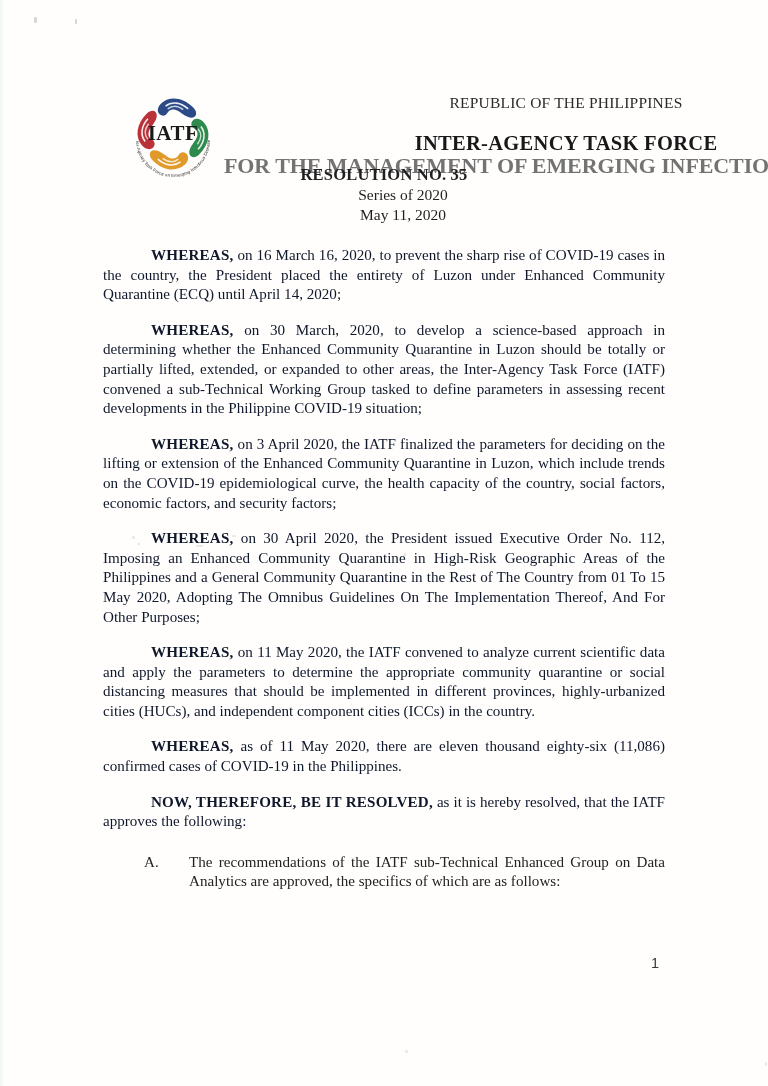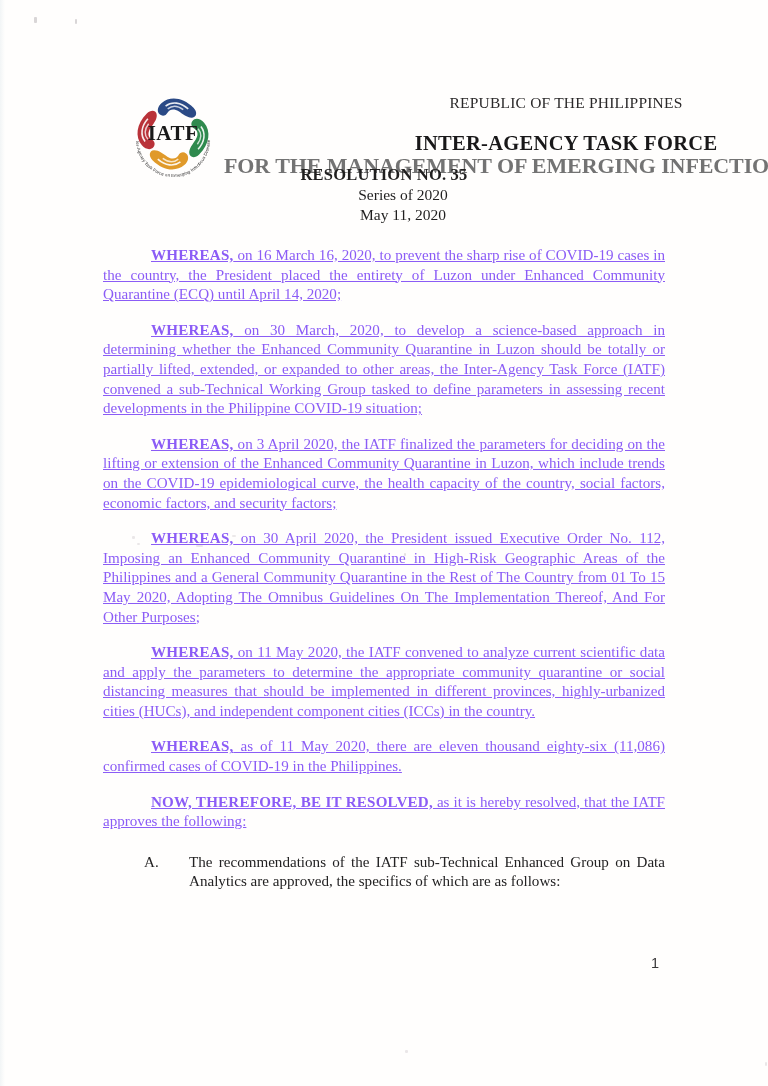--- a/index.html
+++ b/index.html
@@ -125,22 +125,21 @@
     top: 246px;
     width: 562px;
   }
   p.clause {
     margin: 0 0 16px 0;
     text-align: justify;
     text-justify: inter-word;
     font-size: 15.1px;
     line-height: 19.6px;
     text-indent: 48px;
-    color: #8b5cf6;
-    text-decoration: underline;
+    color: #0f172a;
   }
   p.clause:last-child { margin-bottom: 0; }
   .lead {
     font-weight: bold;
     letter-spacing: .2px;
   }
 
   .item-row {
     display: flex;
     margin-top: 21px;

